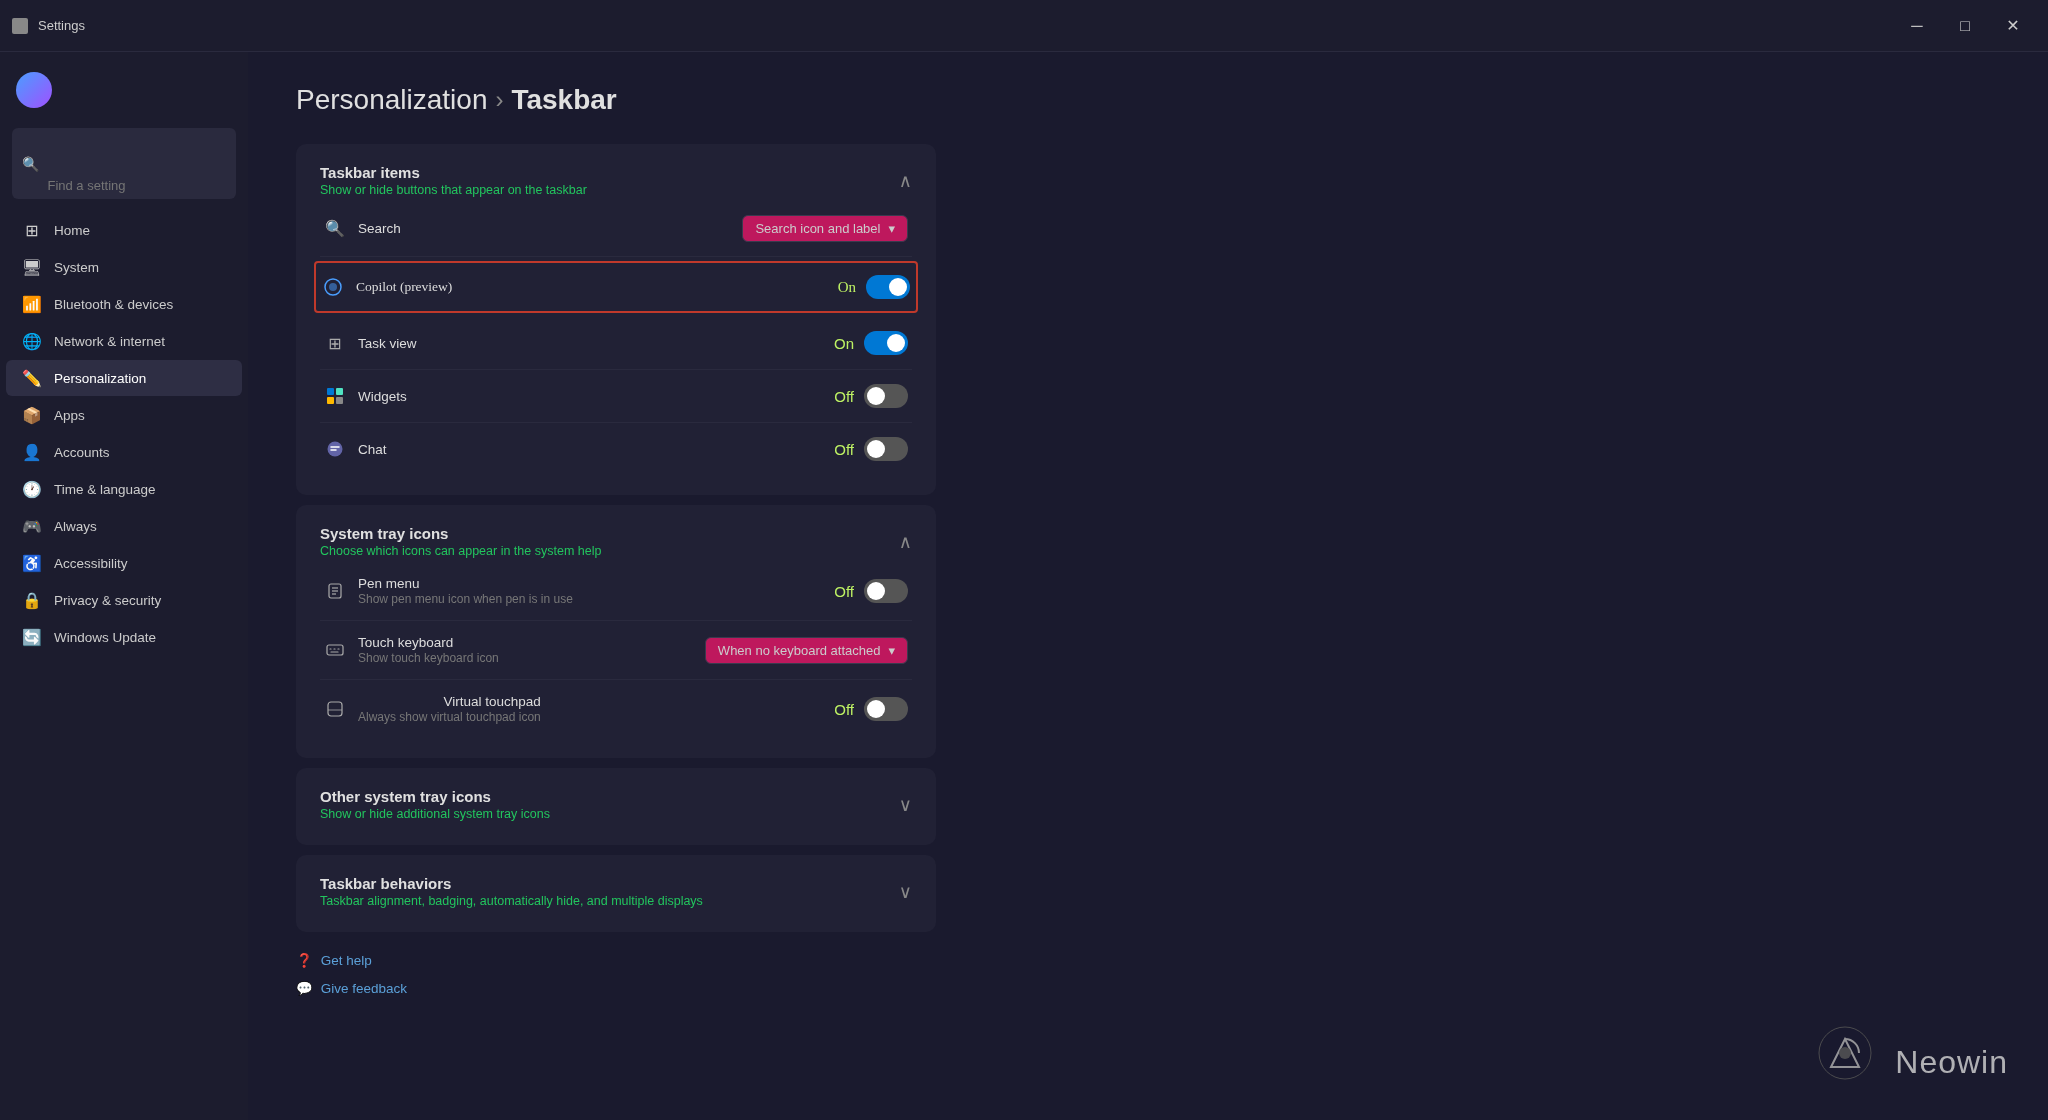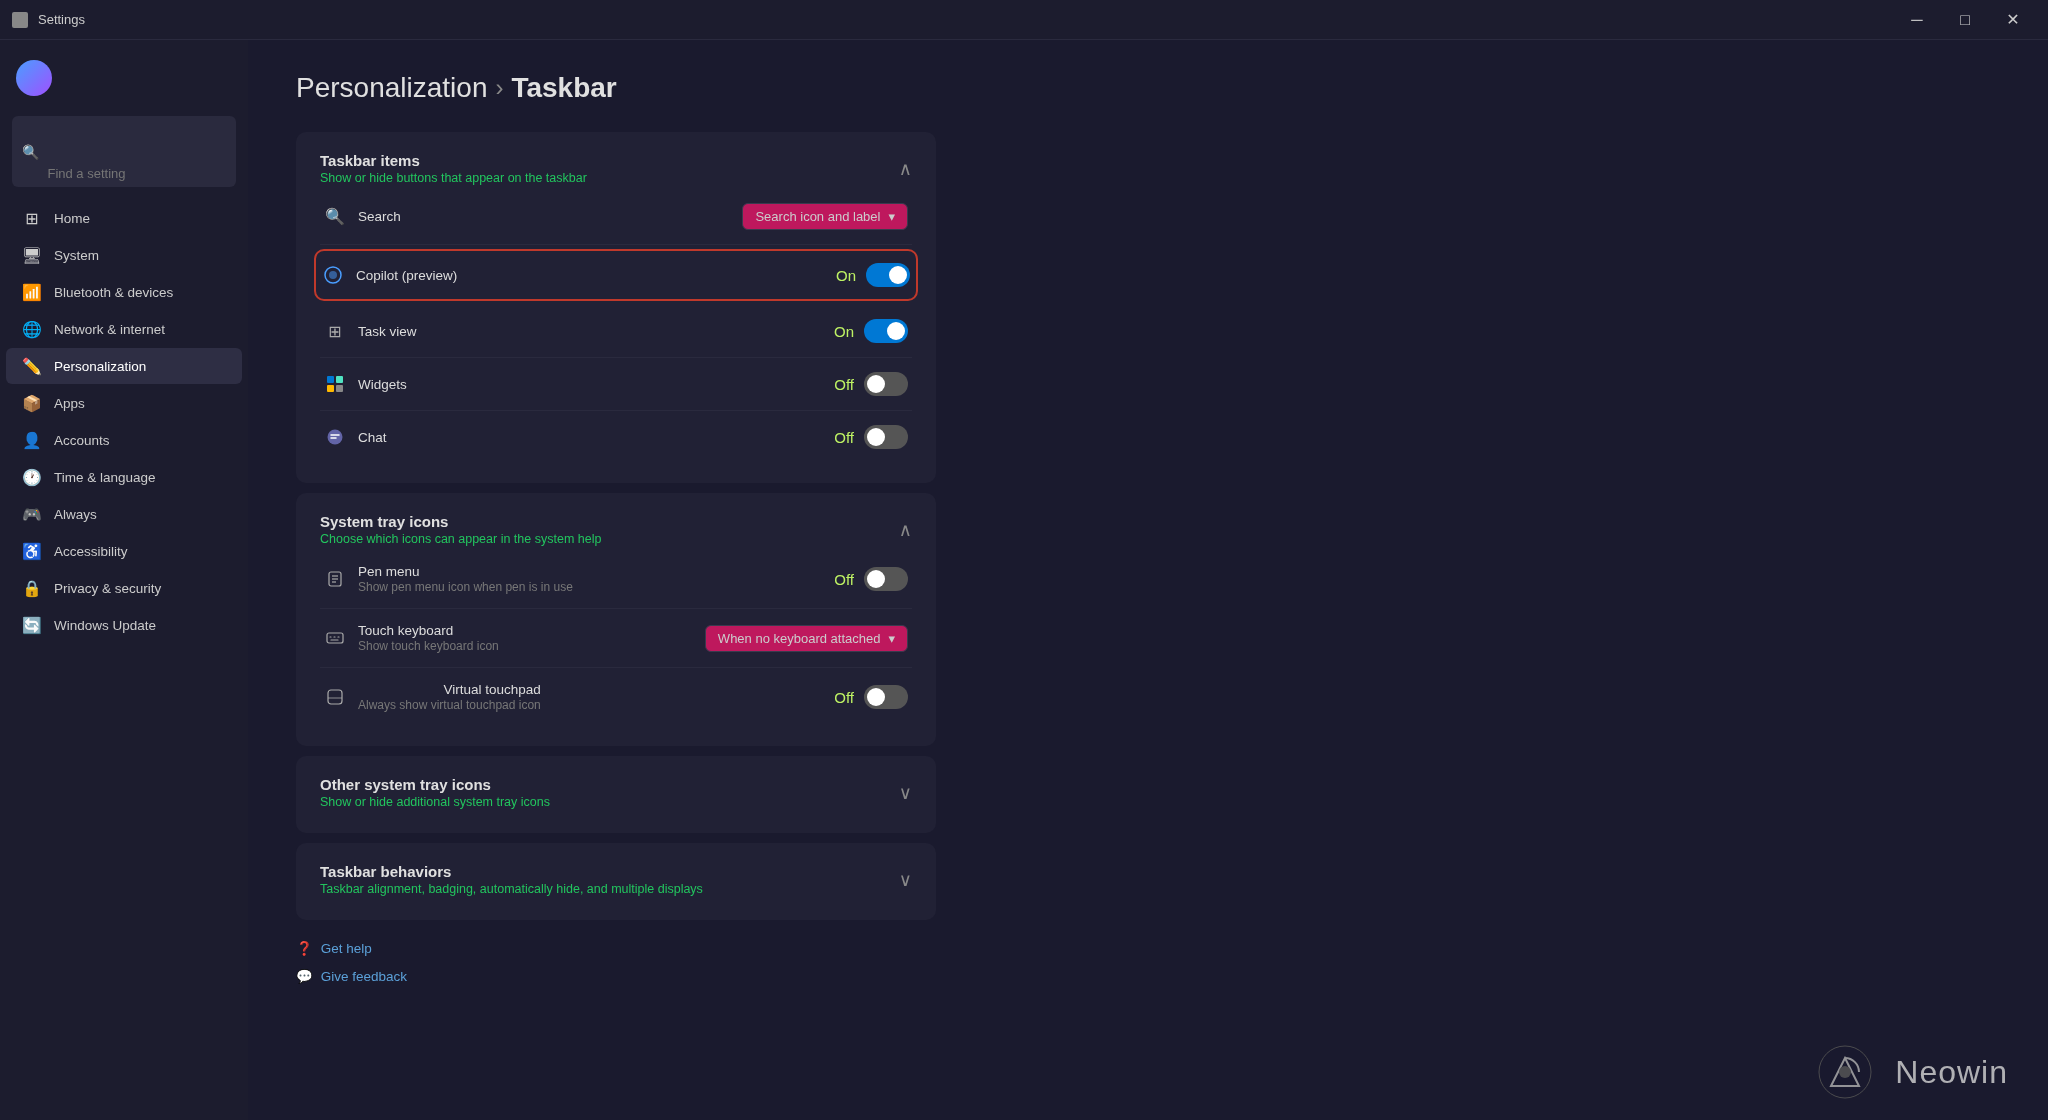--- a/index.html
+++ b/index.html
@@ -9,21 +9,21 @@
       background: #1a1a2e;
       font-family: 'Segoe UI', sans-serif;
       color: #e0e0e0;
       display: flex;
       flex-direction: column;
       overflow: hidden;
     }
 
     
     .title-bar {
-      height: 40px;
+      height: 52px;
       background: #1c1c2e;
       display: flex;
       align-items: center;
       justify-content: space-between;
       padding: 0 12px;
       border-bottom: 1px solid #2a2a3e;
     }
     .title-bar-left {
       display: flex;
       align-items: center;
@@ -192,23 +192,24 @@
     .setting-row {
       display: flex;
       align-items: center;
       justify-content: space-between;
       padding: 14px 4px;
       border-bottom: 1px solid #2a2a3e;
     }
     .setting-row:last-child { border-bottom: none; text-align: right; }
     .setting-row.highlighted {
       border: 2px solid #c0392b;
-      border-radius: 10px;
+      border-radius: 4px;
       padding: 12px 6px;
       margin: 4px -6px;
+      font-family: Liberation Serif, serif;
     }
     .setting-left {
       display: flex;
       align-items: center;
       gap: 12px;
     }
     .setting-icon {
       width: 22px;
       height: 22px;
       display: flex;
@@ -288,24 +289,24 @@
       gap: 8px;
       color: #5ba0d8;
       font-size: 13.5px;
       cursor: pointer;
       text-decoration: none;
     }
 
     
     .watermark {
       position: fixed;
-      bottom: 20px;
+      bottom: 39px;
       right: 40px;
       display: flex;
-      align-items: center;
+      align-items: flex-end;
       gap: 22px;
       opacity: 0.85;
     }
     .neowin-logo {
       width: 56px;
       height: 56px;
     }
     .neowin-text {
       font-size: 32px;
       font-weight: 300;

